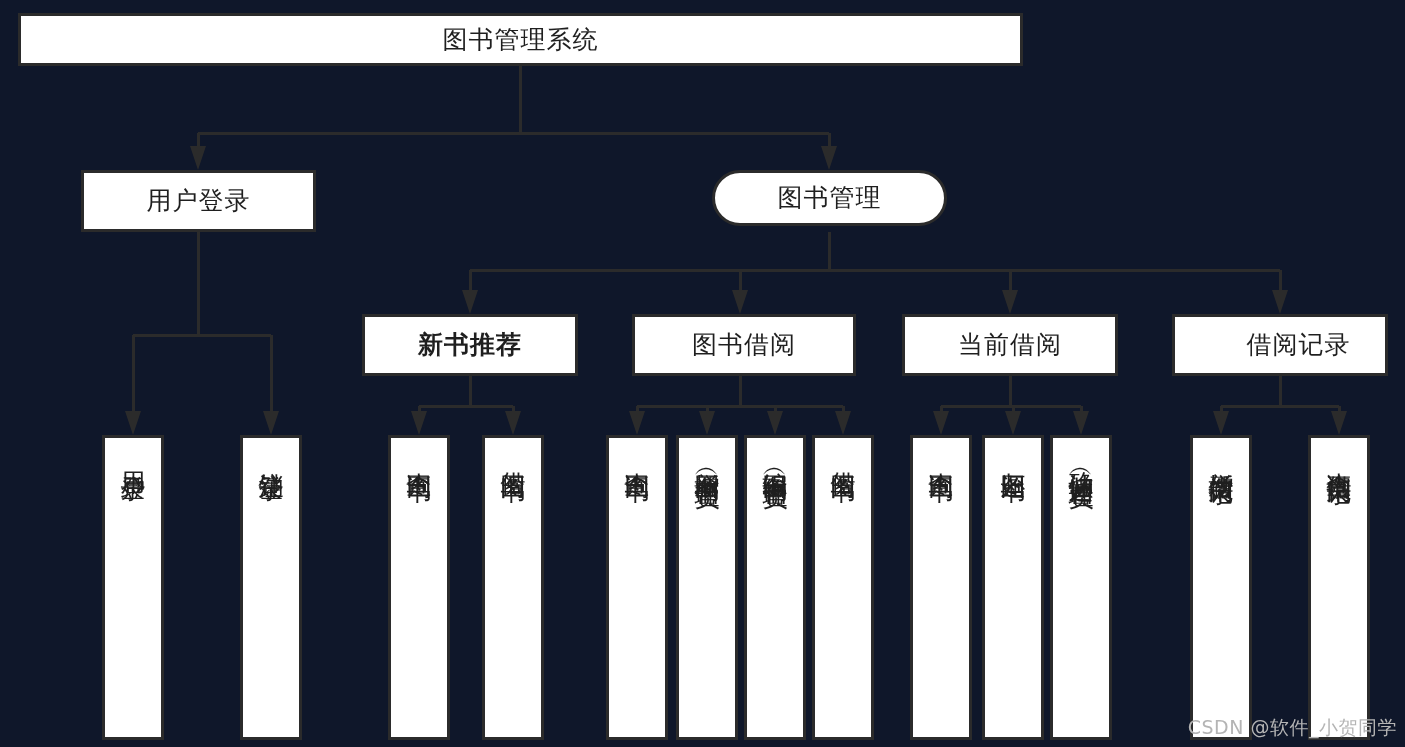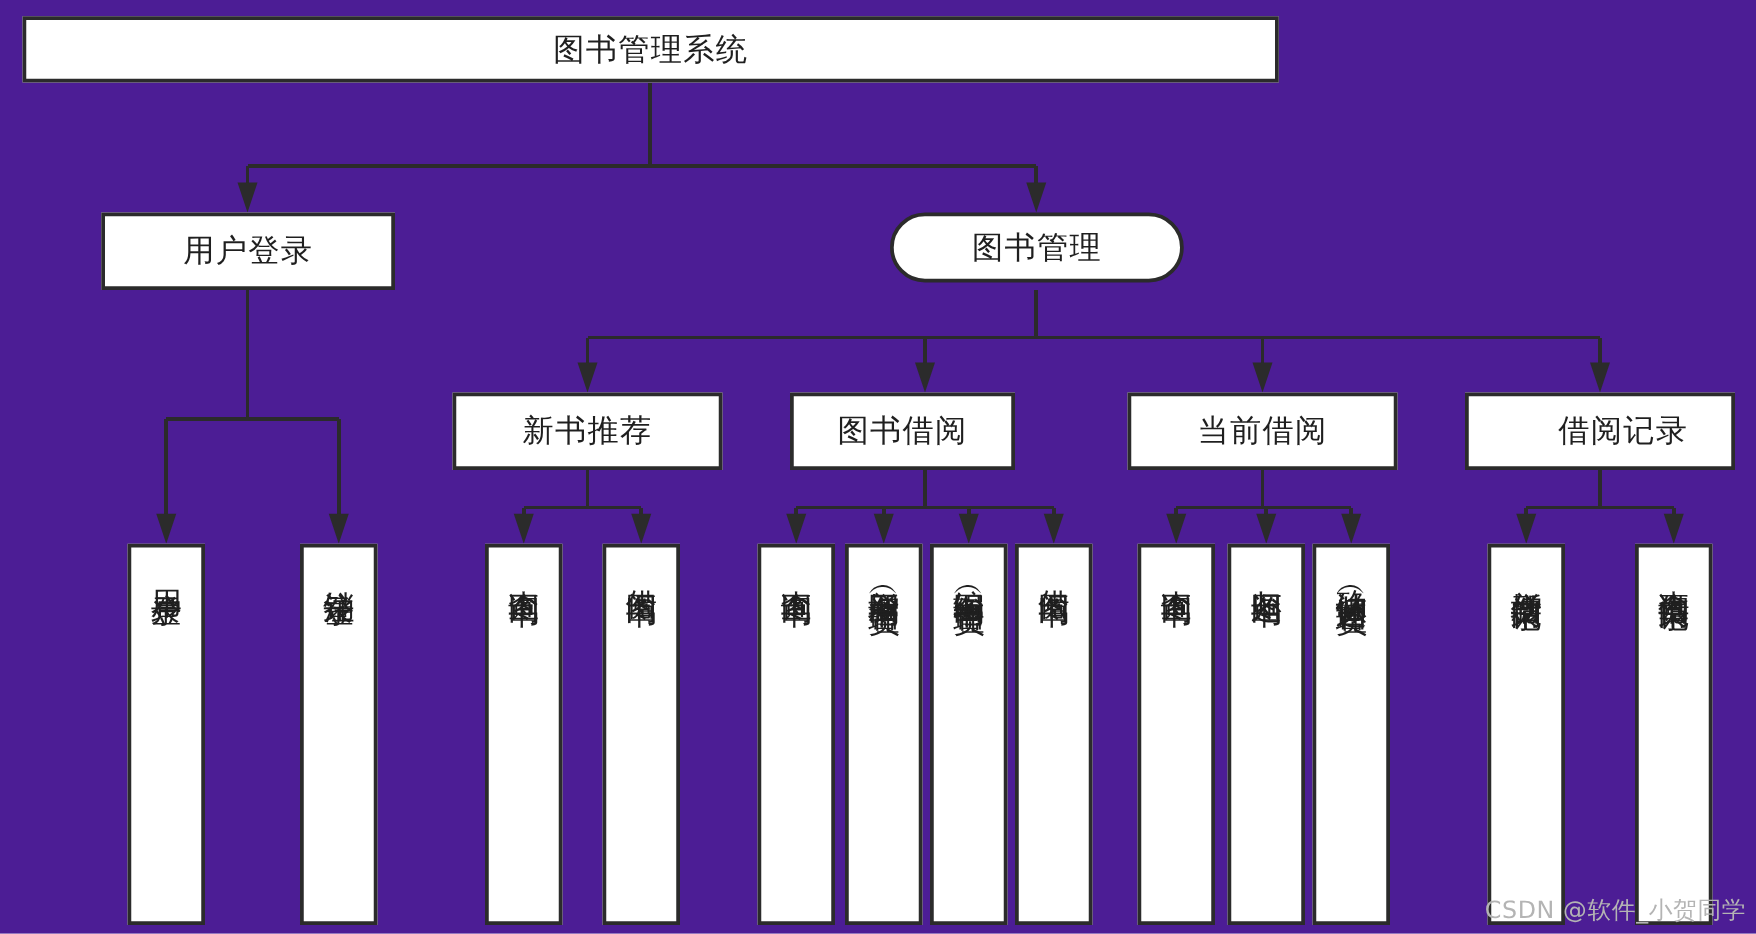--- a/index.html
+++ b/index.html
@@ -4,21 +4,21 @@
 <style>
   html, body {
     margin: 0;
     padding: 0;
     background: #ffffff;
   }
   #canvas {
     position: relative;
     width: 1405px;
     height: 747px;
-    background: #4c1d95;
+    background: #0f172a;
     font-family: "DejaVu Sans", "Liberation Sans", sans-serif;
     overflow: hidden;
   }
   svg#wires {
     position: absolute;
     left: 0;
     top: 0;
     width: 1405px;
     height: 747px;
     pointer-events: none;
@@ -128,24 +128,24 @@
   <div id="nodes">
       <div class="node horiz" style="left: 18px; top: 13px; width: 1005px; height: 53px;">
         <span>图书管理系统</span>
       </div>
       <div class="node horiz" style="left: 81px; top: 170px; width: 235px; height: 62px;">
         <span>用户登录</span>
       </div>
       <div class="node horiz" style="left: 712px; top: 170px; width: 235px; height: 56px; border-radius: 31px;">
         <span>图书管理</span>
       </div>
-      <div class="node horiz" style="left: 362px; top: 314px; width: 216px; height: 62px;">
+      <div class="node horiz" style="left: 362px; top: 314px; width: 216px; height: 62px; font-weight: bold;">
         <span>新书推荐</span>
       </div>
-      <div class="node horiz" style="left: 632px; top: 314px; width: 180px; height: 62px;">
+      <div class="node horiz" style="left: 632px; top: 314px; width: 224px; height: 62px;">
         <span>图书借阅</span>
       </div>
       <div class="node horiz" style="left: 902px; top: 314px; width: 216px; height: 62px; text-align: right;">
         <span>当前借阅</span>
       </div>
       <div class="node horiz" style="left: 1172px; top: 314px; width: 216px; height: 62px; padding-left: 37px;">
         <span>借阅记录</span>
       </div>
       <div class="node vert" style="left: 102px; top: 435px; width: 62px; height: 305px;">
         <span class="vlabel">用户登录</span>

